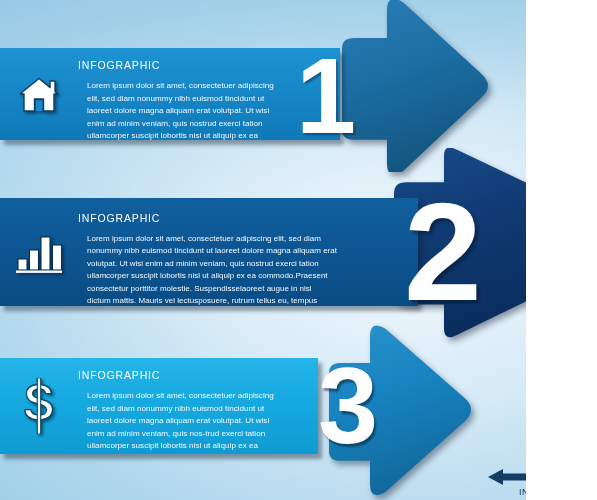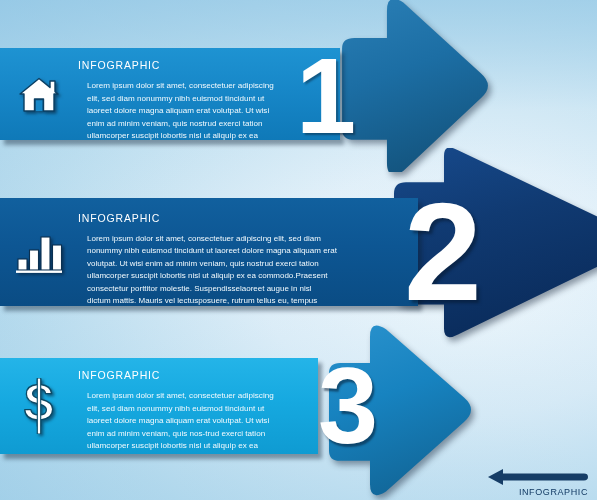--- a/index.html
+++ b/index.html
@@ -8,21 +8,21 @@
   }
   body {
     width: 597px;
     height: 500px;
     overflow: hidden;
     font-family: "Liberation Sans", sans-serif;
   }
 
   #infographic-root {
     position: relative;
-    width: 597px;
+    width: 526px;
     height: 500px;
     overflow: hidden;
     background:
       radial-gradient(ellipse 120% 90% at 78% 58%, #f2f9fd 0%, #e2f0f9 28%, #b9dcee 62%, #93c7e4 100%);
   }
 
   
   .bg-sheen {
     position: absolute;
     inset: 0;

